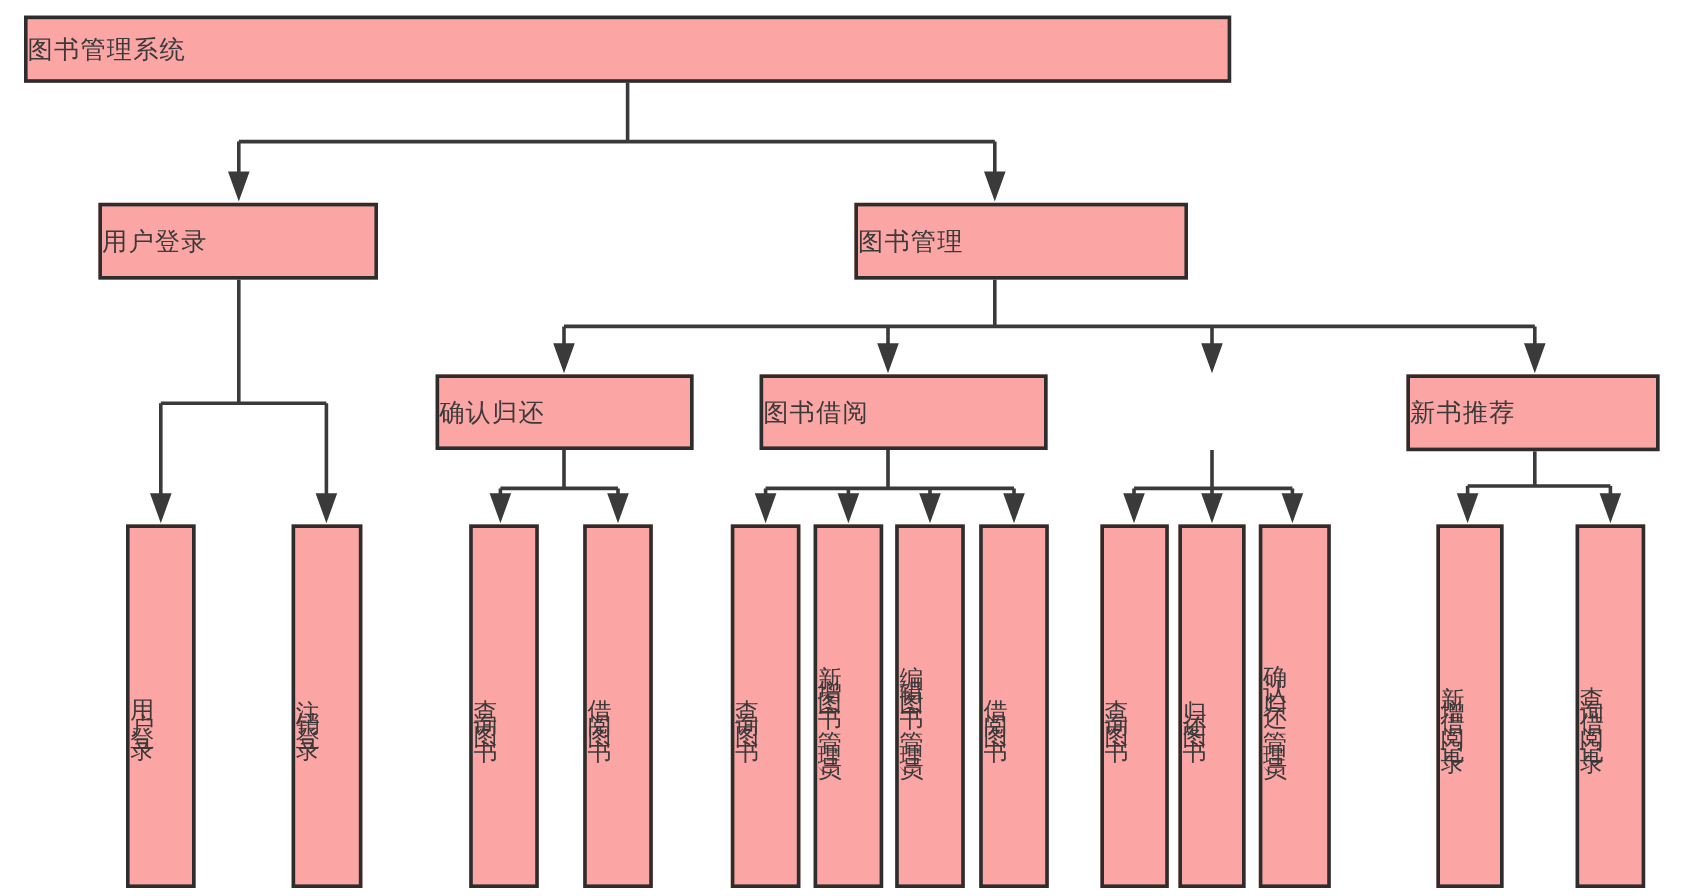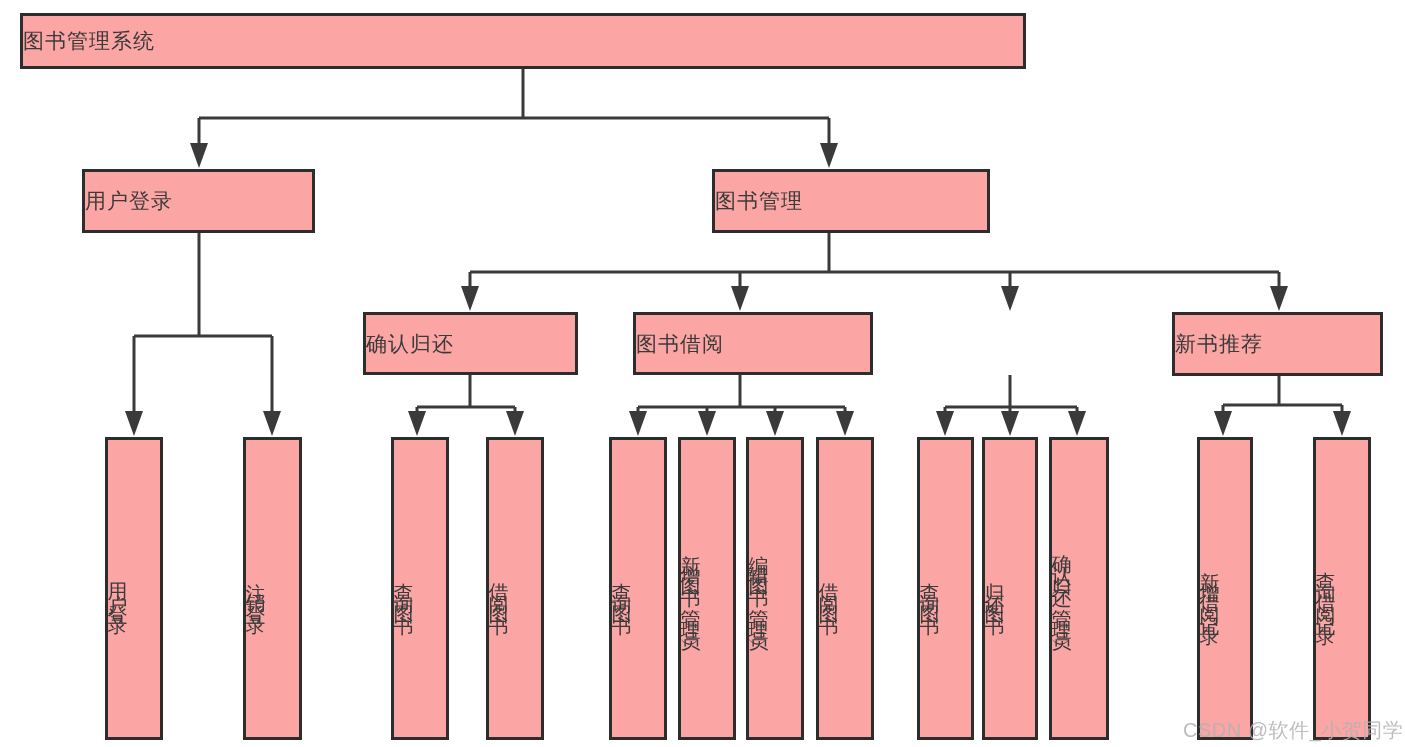--- a/index.html
+++ b/index.html
@@ -135,15 +135,14 @@
     <span>确认归还（管理员）</span>
   </div>
 
   <div class="node leaf" style="left:1197px; top:437px; width:56px; height:303px;">
     <span>新增借阅记录</span>
   </div>
   <div class="node leaf" style="left:1313px; top:437px; width:58px; height:303px;">
     <span>查询借阅记录</span>
   </div>
 
-  <div class="watermark">CSDN @软件_小贺同学</div>
 
 </div>
 
 </body></html>

